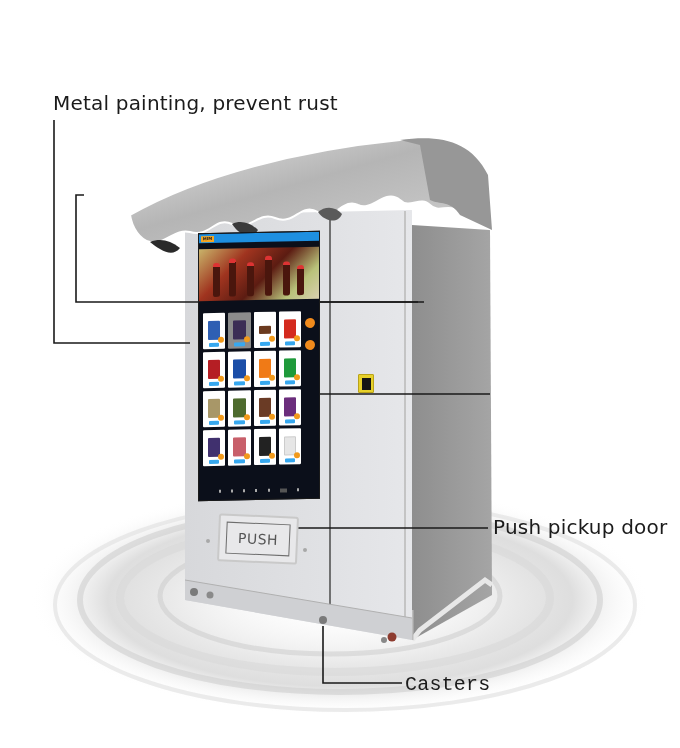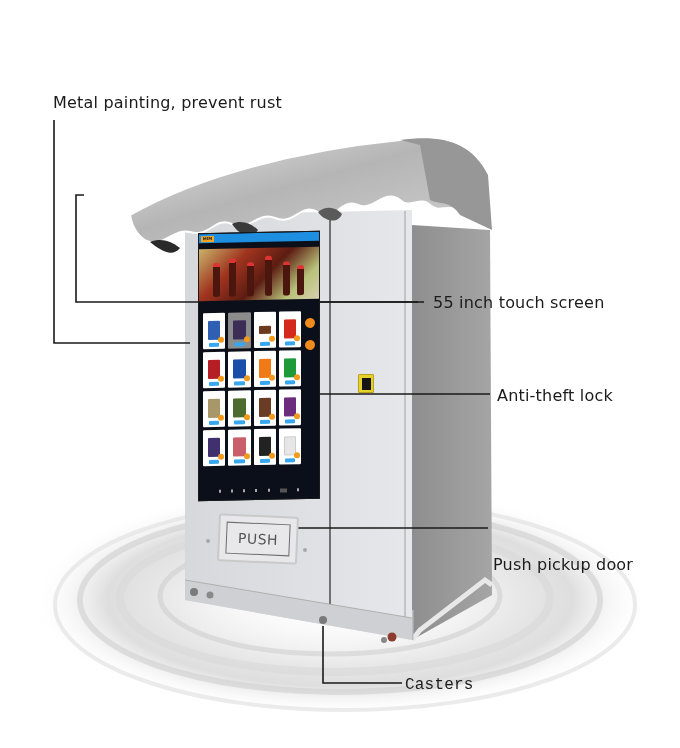--- a/index.html
+++ b/index.html
@@ -2,21 +2,21 @@
 <html><head>
   <meta charset="utf-8">
   <style>
     * { box-sizing: border-box; margin: 0; padding: 0; }
     html, body { width: 680px; height: 748px; background: #ffffff; overflow: hidden; }
     body { position: relative; font-family: "DejaVu Sans", "Liberation Sans", sans-serif; }
     .stage { position: absolute; left: 0; top: 0; width: 680px; height: 748px; }
     svg.art { position: absolute; left: 0; top: 0; }
     .label {
       position: absolute;
-      font-size: 16px;
+      font-size: 20px;
       color: #1b1b1b;
       white-space: nowrap;
       letter-spacing: 0.2px;
       line-height: 20px;
     }
     .screen {
       position: absolute;
       left: 198px; top: 232px; width: 122px; height: 268px;
       background: #0b0f1a;
       transform: skewY(-1.2deg);
@@ -281,21 +281,19 @@
 
   <div class="lock">
       <div class="face"></div>
     </div>
 
   <div class="push-plate">
     <div class="push-inner">PUSH</div>
   </div>
 
   <div class="label" style="left:53px; top:93px;">Metal painting, prevent rust</div>
-  <div class="label" style="left:433px; top:293px;">55 inch touch screen</div>
-  <div class="label" style="left:497px; top:386px;">Anti-theft lock</div>
-  <div class="label" style="left:493px; top:517px;margin-top:38px;">Push pickup door</div>
+  <div class="label" style="left:493px; top:517px;">Push pickup door</div>
   <div class="label" style="left:405px; top:675px;font-family:Liberation Mono, monospace;">Casters</div>
 
   <svg class="art" width="680" height="748" viewBox="0 0 680 748" style="pointer-events:none">
     <line x1="320" y1="302" x2="424" y2="302" stroke="#1a1a1a" stroke-width="1.6"></line>
   </svg>
 </div>
 
 </body></html>

